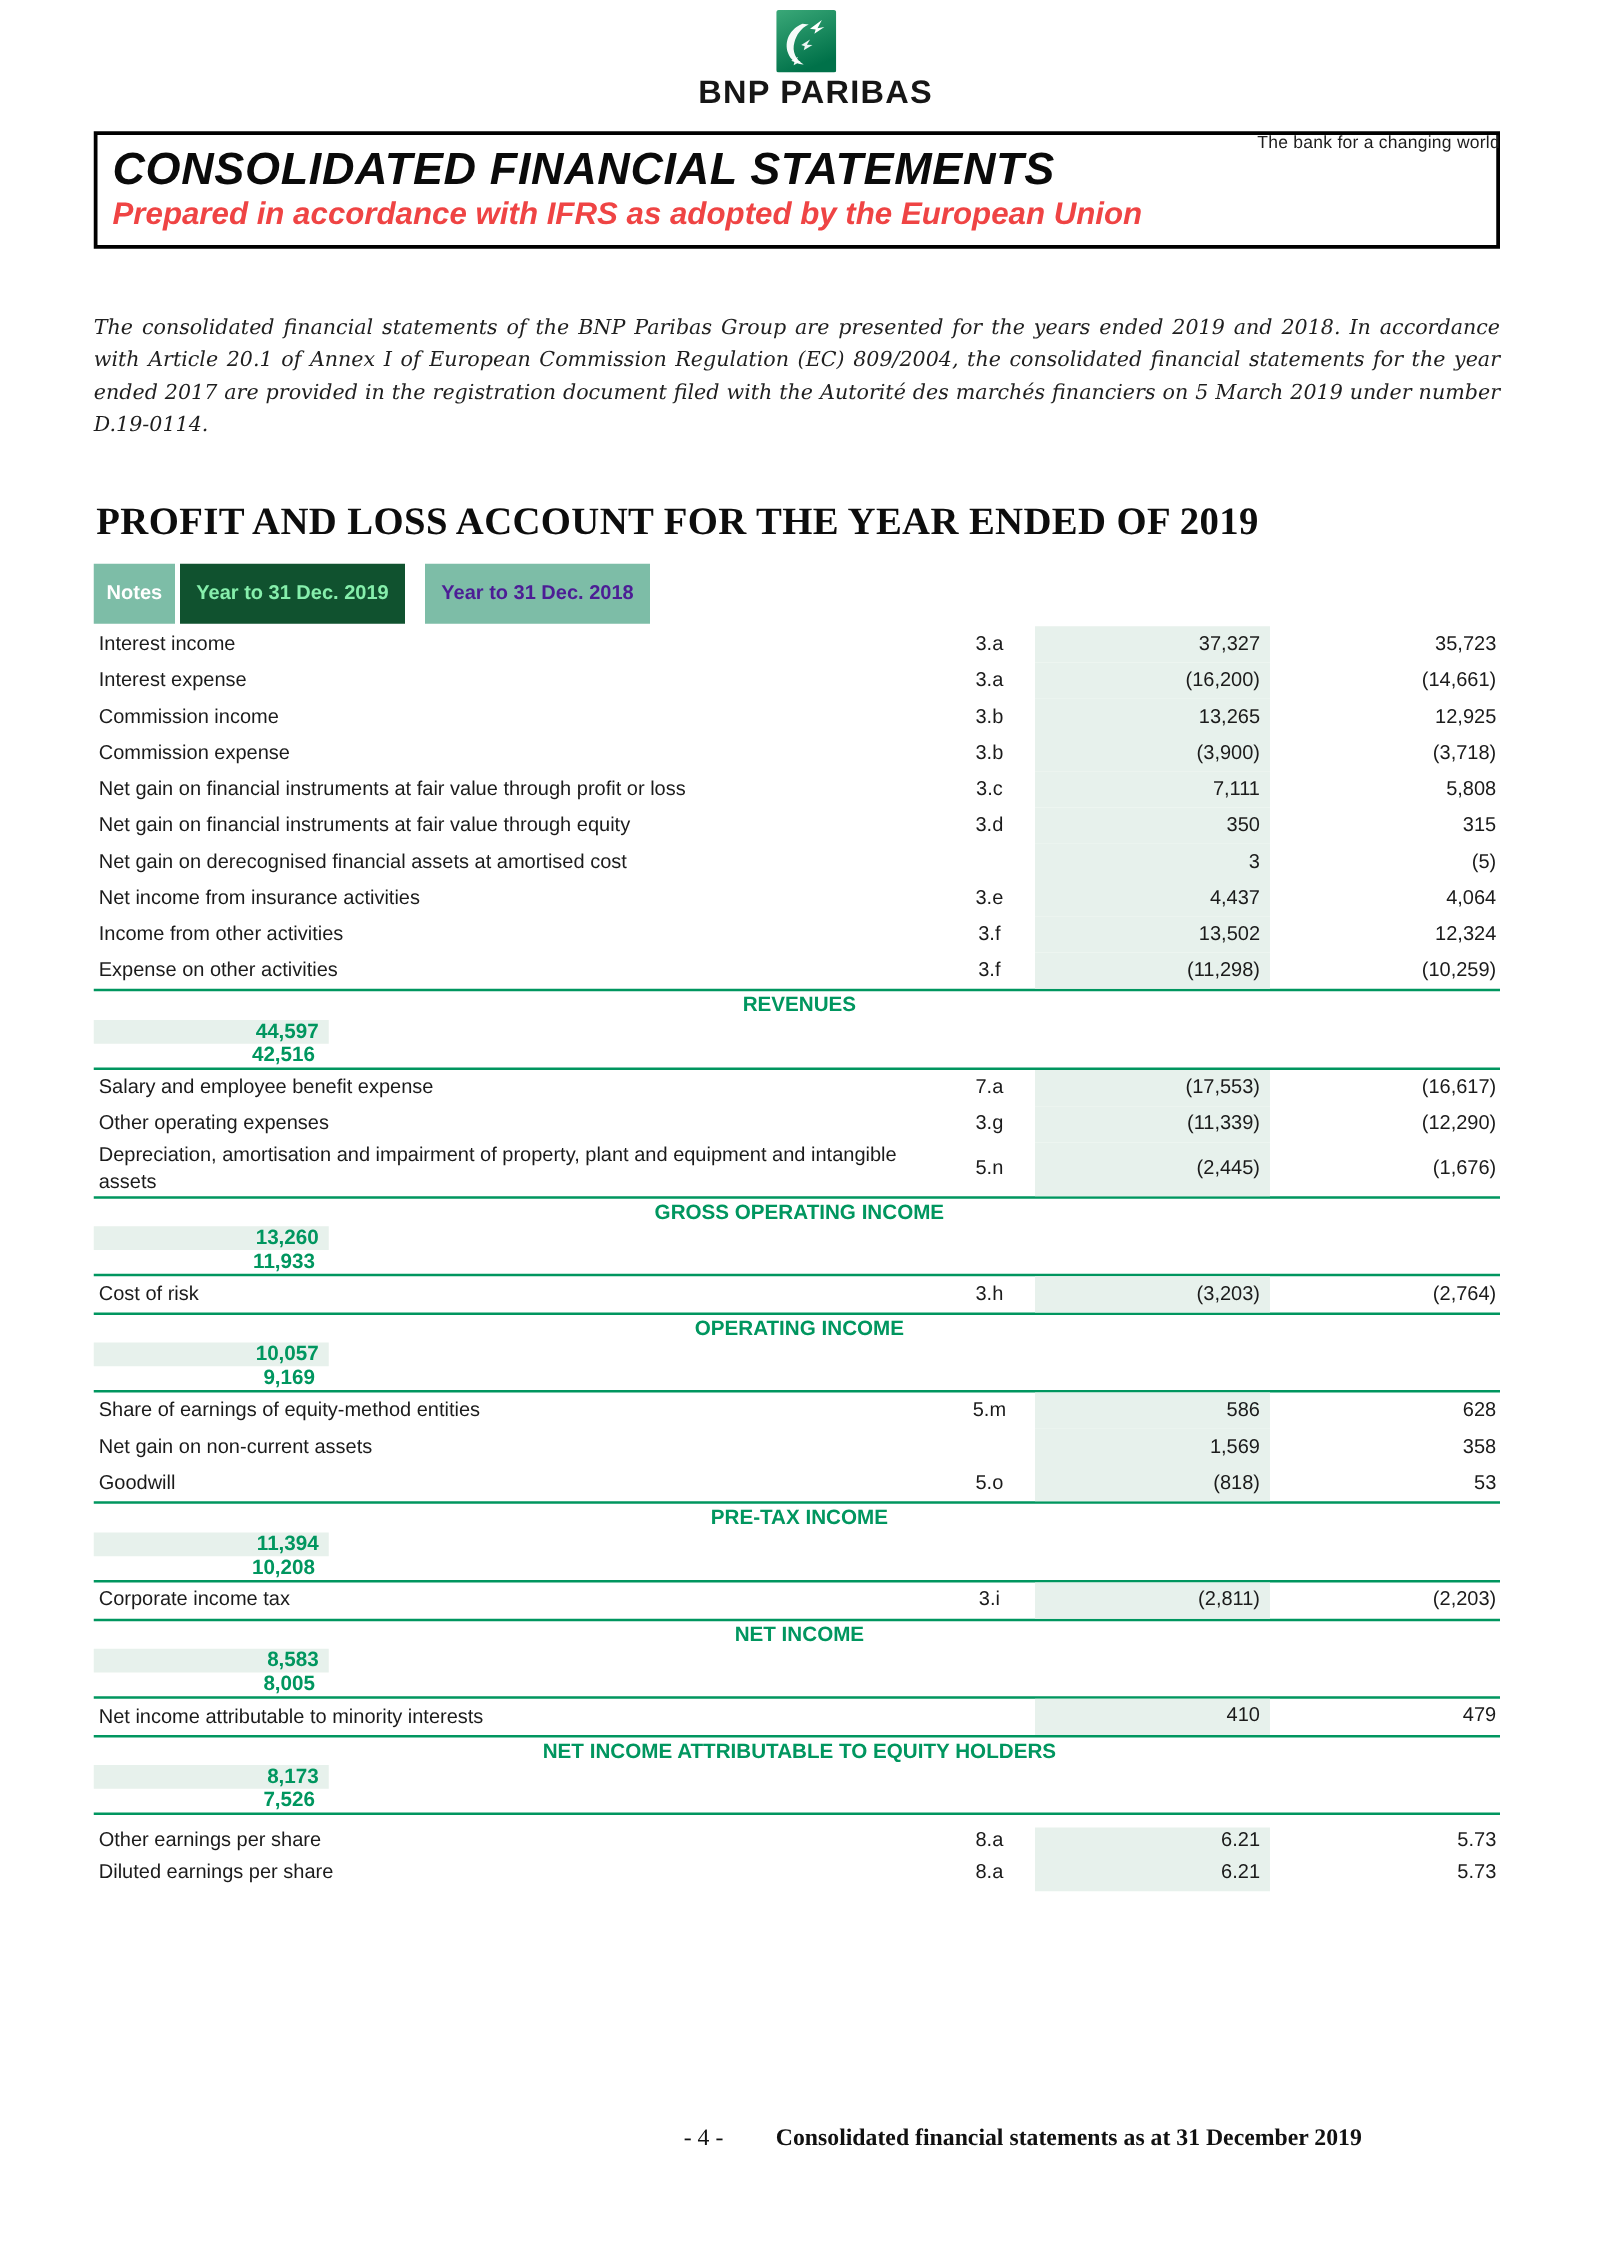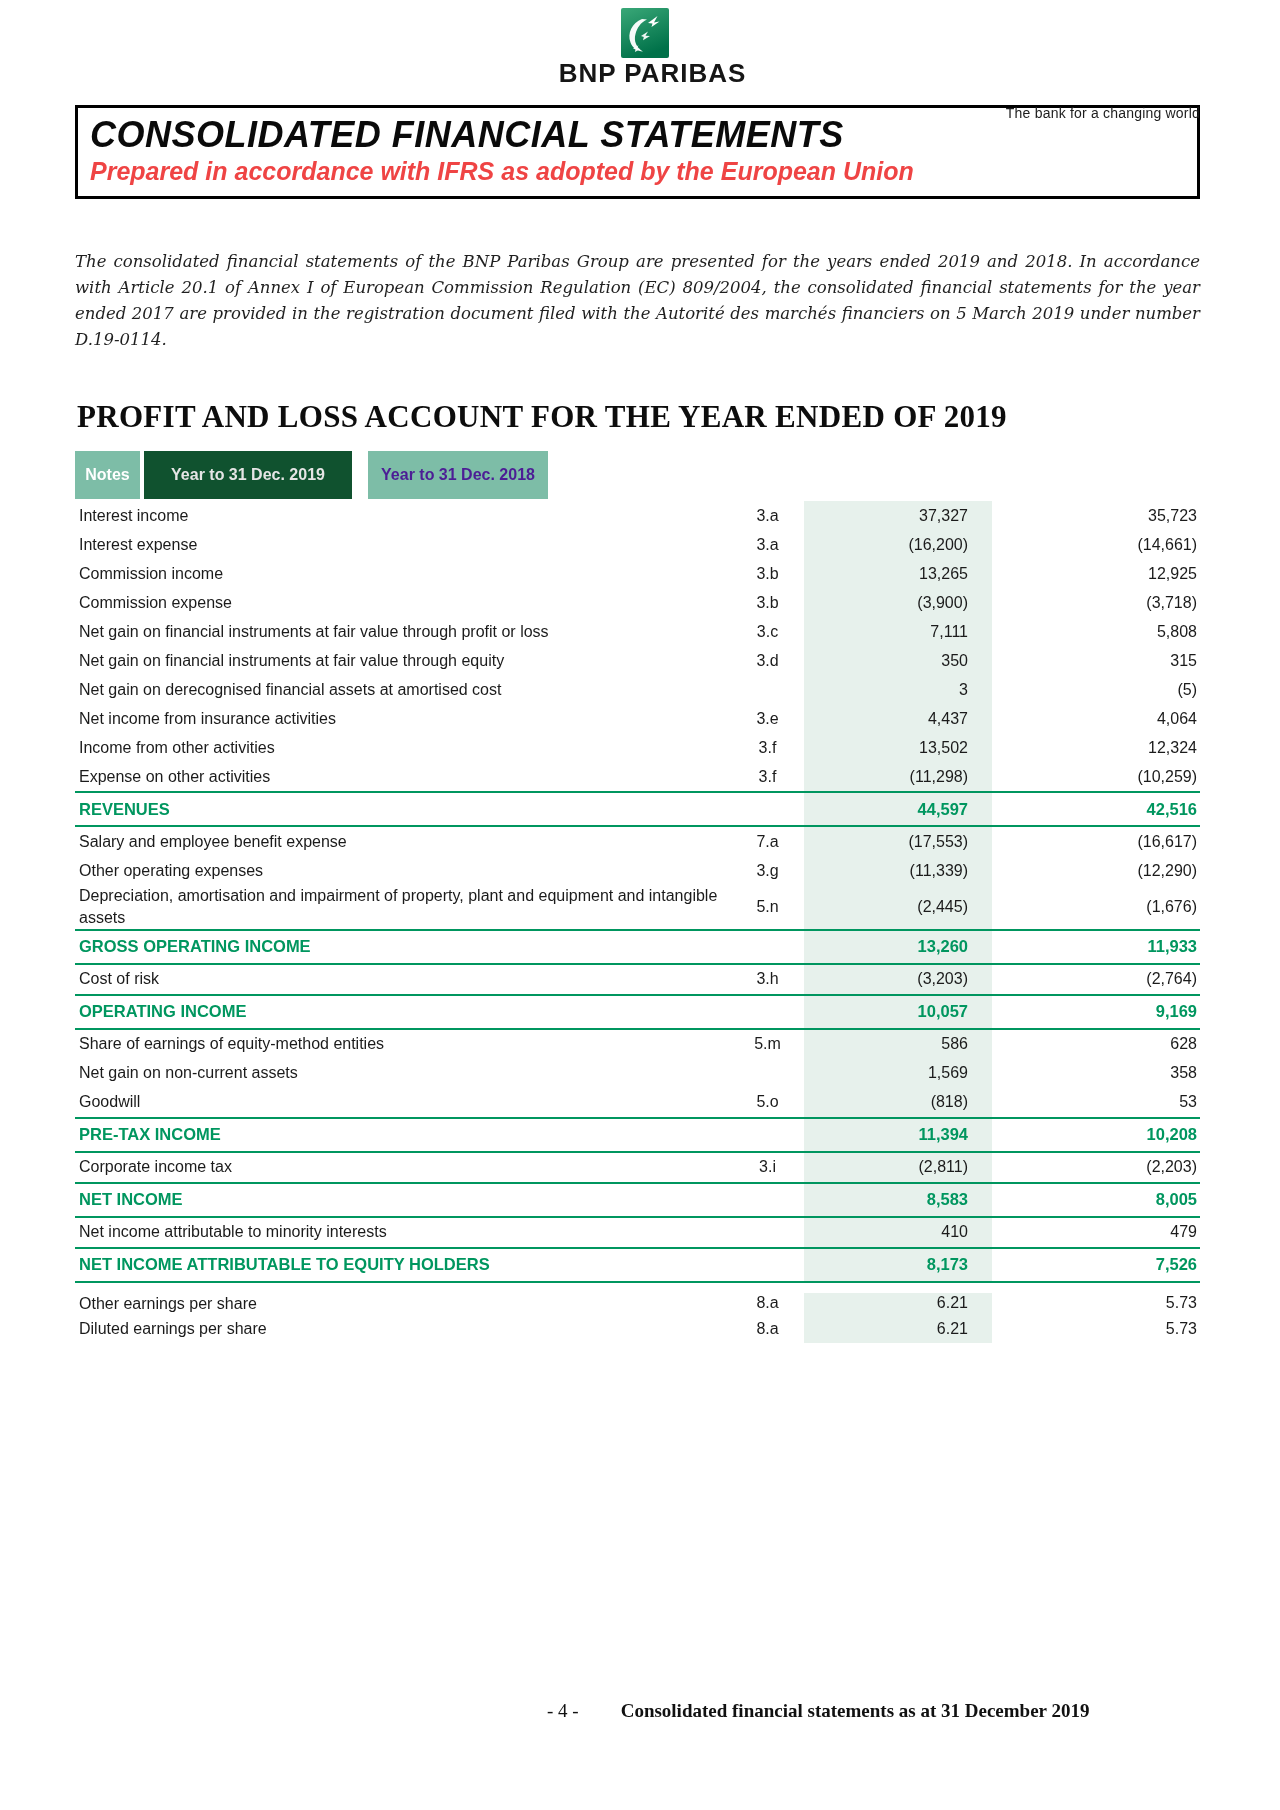--- a/index.html
+++ b/index.html
@@ -40,29 +40,29 @@
   .section-title{
     margin:46px 80px 0 77px;
     font-family:"Liberation Serif", serif;
     font-weight:bold;font-size:31px;color:#0d0d0d;letter-spacing:0.3px;
   }
   
   .pl-table{margin:16px 80px 0 75px;width:1125px;font-size:16px;}
   .t-header{display:flex;height:48px;}
   .h-label{flex:1;background:var(--green-light);color:#fff;font-weight:bold;font-size:15px;display:flex;align-items:flex-end;padding:0 0 5px 4px;}
   .h-notes{width:65px;background:var(--green-light);color:#fff;font-weight:bold;font-size:16px;display:flex;align-items:center;justify-content:center;margin-right:4px;}
-  .h-2019{width:208px;background:var(--green-dark);color:#e5e5e5;font-weight:bold;font-size:16px;display:flex;align-items:center;justify-content:center;margin-right:16px;}
+  .h-2019{width:180px;background:var(--green-dark);color:#86efac;font-weight:bold;font-size:16px;display:flex;align-items:center;justify-content:center;margin-right:16px;}
   .h-2018{width:180px;background:var(--green-light);color:#4c1d95;font-weight:bold;font-size:16px;display:flex;align-items:center;justify-content:center;}
   #rows{margin-top:2px;}
   .trow{display:flex;align-items:center;min-height:29px;}
   .trow .c-label{flex:1;padding-left:4px;line-height:1.35;}
   .trow .c-notes{width:65px;text-align:center;margin-right:4px;align-self:stretch;display:flex;align-items:center;justify-content:center;}
-  .trow .c-y2019{width:188px;margin-right:28px;background:var(--green-tint);align-self:stretch;display:flex;align-items:center;justify-content:flex-end;padding-right:24px;}
+  .trow .c-y2019{width:188px;margin-right:4px;background:var(--green-tint);align-self:stretch;display:flex;align-items:center;justify-content:flex-end;padding-right:8px;}
   .trow .c-y2018{width:180px;text-align:right;padding-right:3px;align-self:stretch;display:flex;align-items:center;justify-content:flex-end;}
-  .trow.total{min-height:36px;border-top:2px solid var(--green-accent);border-bottom:2px solid var(--green-accent);}
+  .trow.total{min-height:36px;border-top:2px solid var(--green-accent);border-bottom:2px solid var(--green-accent);flex-direction:column;}
   .trow.total .c-label,.trow.total .c-y2019,.trow.total .c-y2018{color:var(--green-accent);font-weight:bold;font-size:16.5px;}
   .trow.spaced{padding-top:10px;}
   
   .footer{
     position:absolute;top:1700px;left:75px;width:1125px;
     display:flex;align-items:baseline;
     padding-left:472px;
     font-family:"Liberation Serif", serif;font-size:19px;color:#111;
   }
   .footer .page-num{font-weight:normal;}

